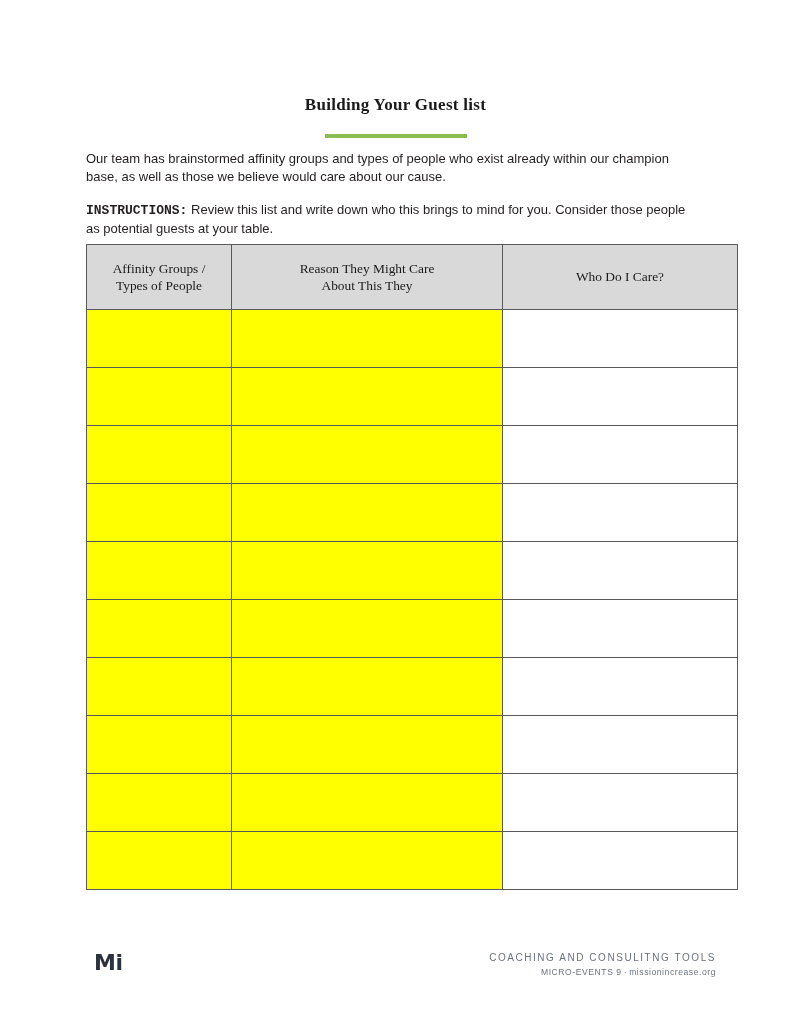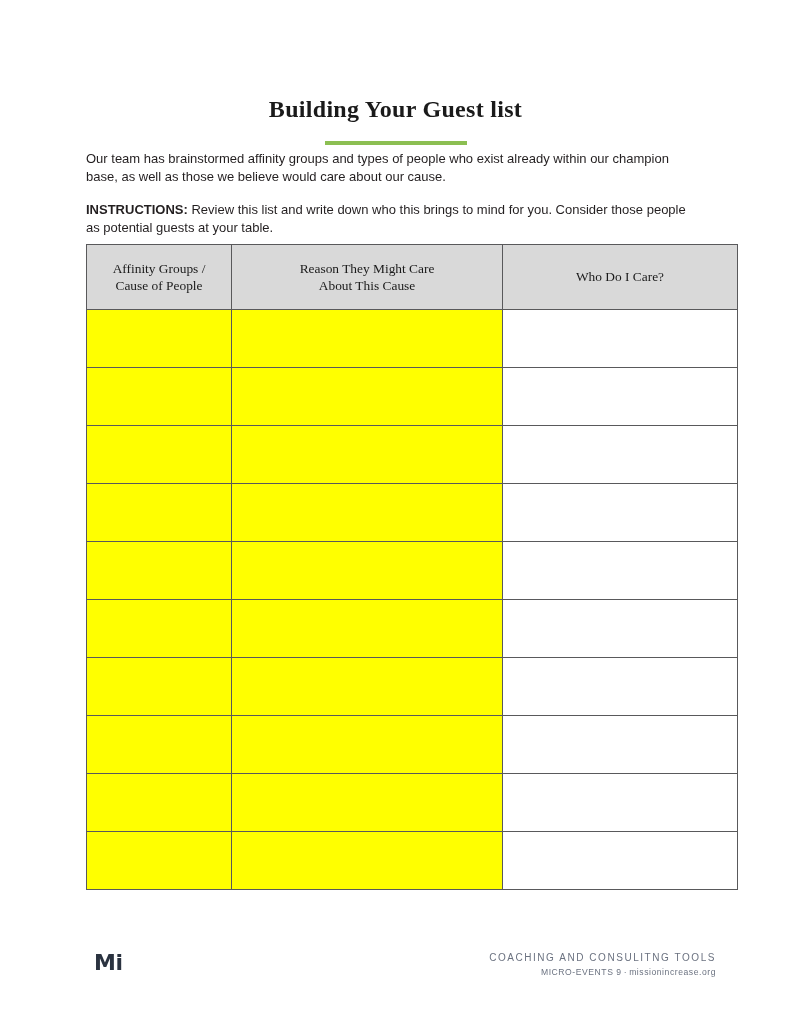--- a/index.html
+++ b/index.html
@@ -25,21 +25,21 @@
   
   .title-block {
     position: absolute;
     left: 0;
     top: 96px;
     width: 791px;
     text-align: center;
   }
   .doc-title {
     font-family: "Liberation Serif", "DejaVu Serif", serif;
-    font-size: 24px;
+    font-size: 17px;
     font-weight: bold;
     letter-spacing: 0.3px;
     color: #1a1a1a;
     margin: 0;
     line-height: 1.1;
   }
   .title-rule {
     width: 142px;
     height: 4px;
     background: #8cbf52;
@@ -57,20 +57,21 @@
     color: #231f20;
   }
   .intro p {
     margin: 0;
   }
   .intro p.second {
     margin-top: 15px;
   }
   .intro .lead {
     font-weight: bold;
+    font-family: Liberation Mono, monospace;
   }
 
   
   .guest-table {
     position: absolute;
     left: 86px;
     top: 244px;
     width: 651px;
     border-collapse: collapse;
     table-layout: fixed;
@@ -172,25 +173,25 @@
   <table class="guest-table">
     <colgroup>
       <col class="c1">
         <col class="c2">
         <col class="c3">
     </colgroup>
     <thead>
       <tr>
         <th>
           <div>Affinity Groups /</div>
-          <div>Cause of People</div>
+          <div>Types of People</div>
         </th>
         <th>
           <div>Reason They Might Care</div>
-          <div>About This Cause</div>
+          <div>About This They</div>
         </th>
         <th>
           <div>Who Do I Care?</div>
         </th>
       </tr>
     </thead>
     <tbody id="table-body">
         <tr>
           <td class="fill-yellow"></td>
           <td class="fill-yellow"></td>

